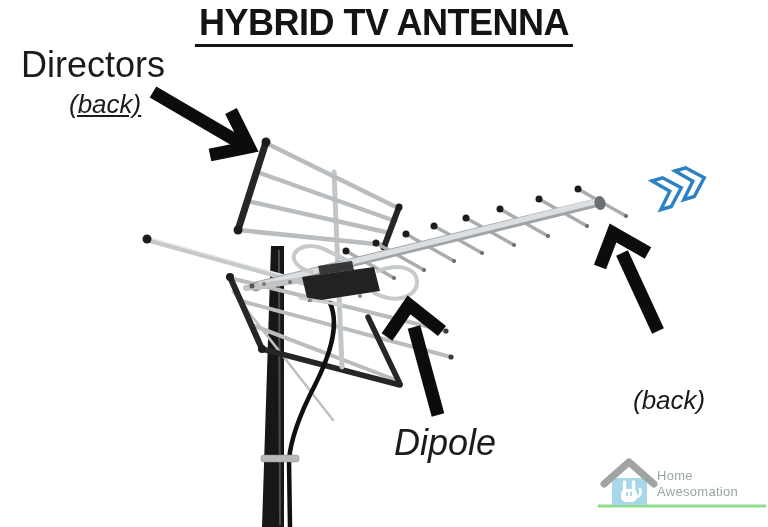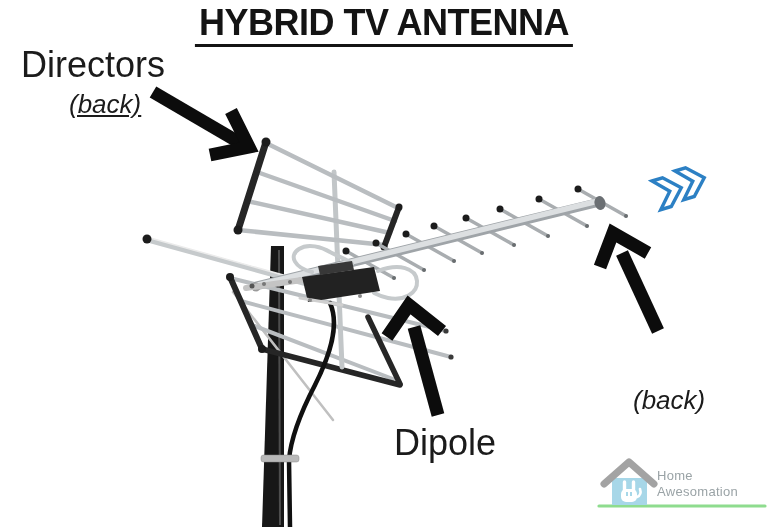--- a/index.html
+++ b/index.html
@@ -11,21 +11,21 @@
   .overlay{position:absolute;white-space:nowrap;}
   .title{
     left:50%;top:4px;transform:translateX(-50%);
     font-size:36px;font-weight:bold;letter-spacing:-0.5px;line-height:38px;
     border-bottom:3.5px solid #141414;padding:0 4px 2px 4px;color:#141414;
   }
   .part-label{font-size:36px;font-weight:400;line-height:38px;color:#1b1b1b;}
   .part-sublabel{font-size:26px;font-style:italic;font-weight:400;line-height:28px;color:#1b1b1b;}
   .lbl-reflector{left:21px;top:46px;}
   .lbl-back{left:69px;top:90px;text-decoration:underline;}
-  .lbl-dipole{left:394px;top:424px;}
+  .lbl-dipole{left:394px;top:424px;font-style:italic;}
   .lbl-directors{left:597px;top:345px;}
   .lbl-front{left:633px;top:386px;}
   .logo-text{left:657px;top:468px;font-size:13px;line-height:16px;color:#9aa3a6;letter-spacing:0.3px;}
 </style>
 </head>
 <body>
 
 <div class="canvas">
 
   <svg class="art" width="768" height="527" viewBox="0 0 768 527">

